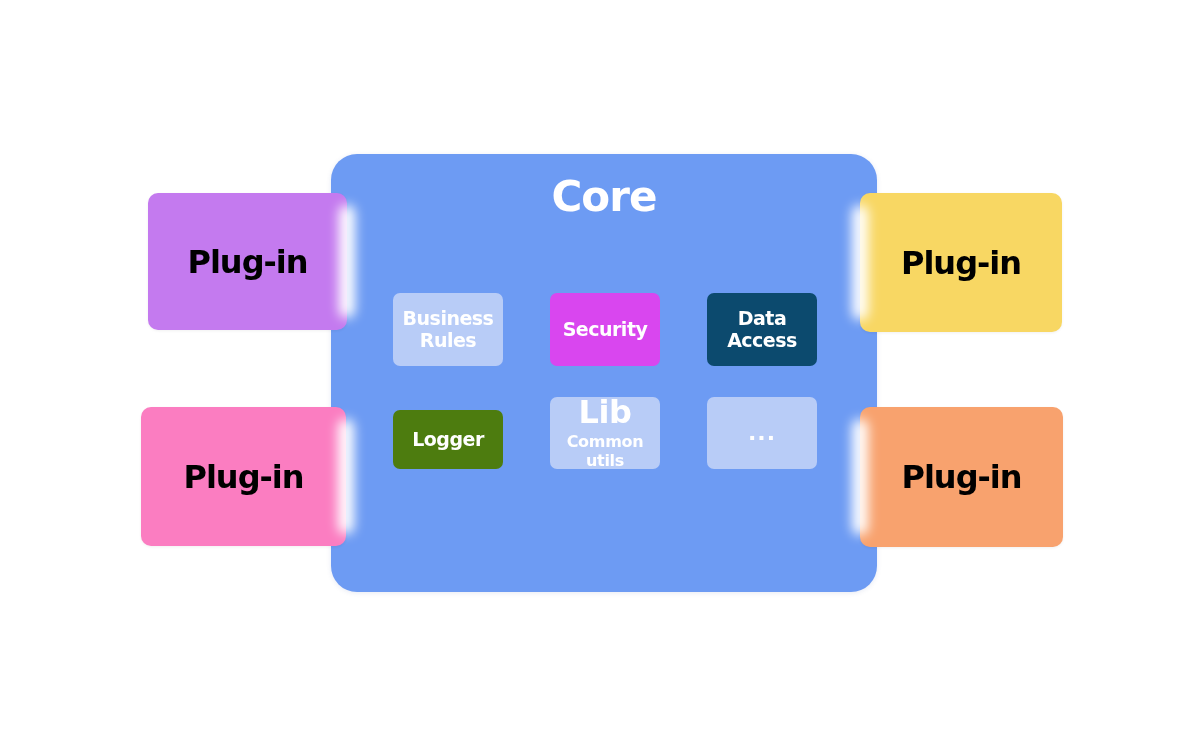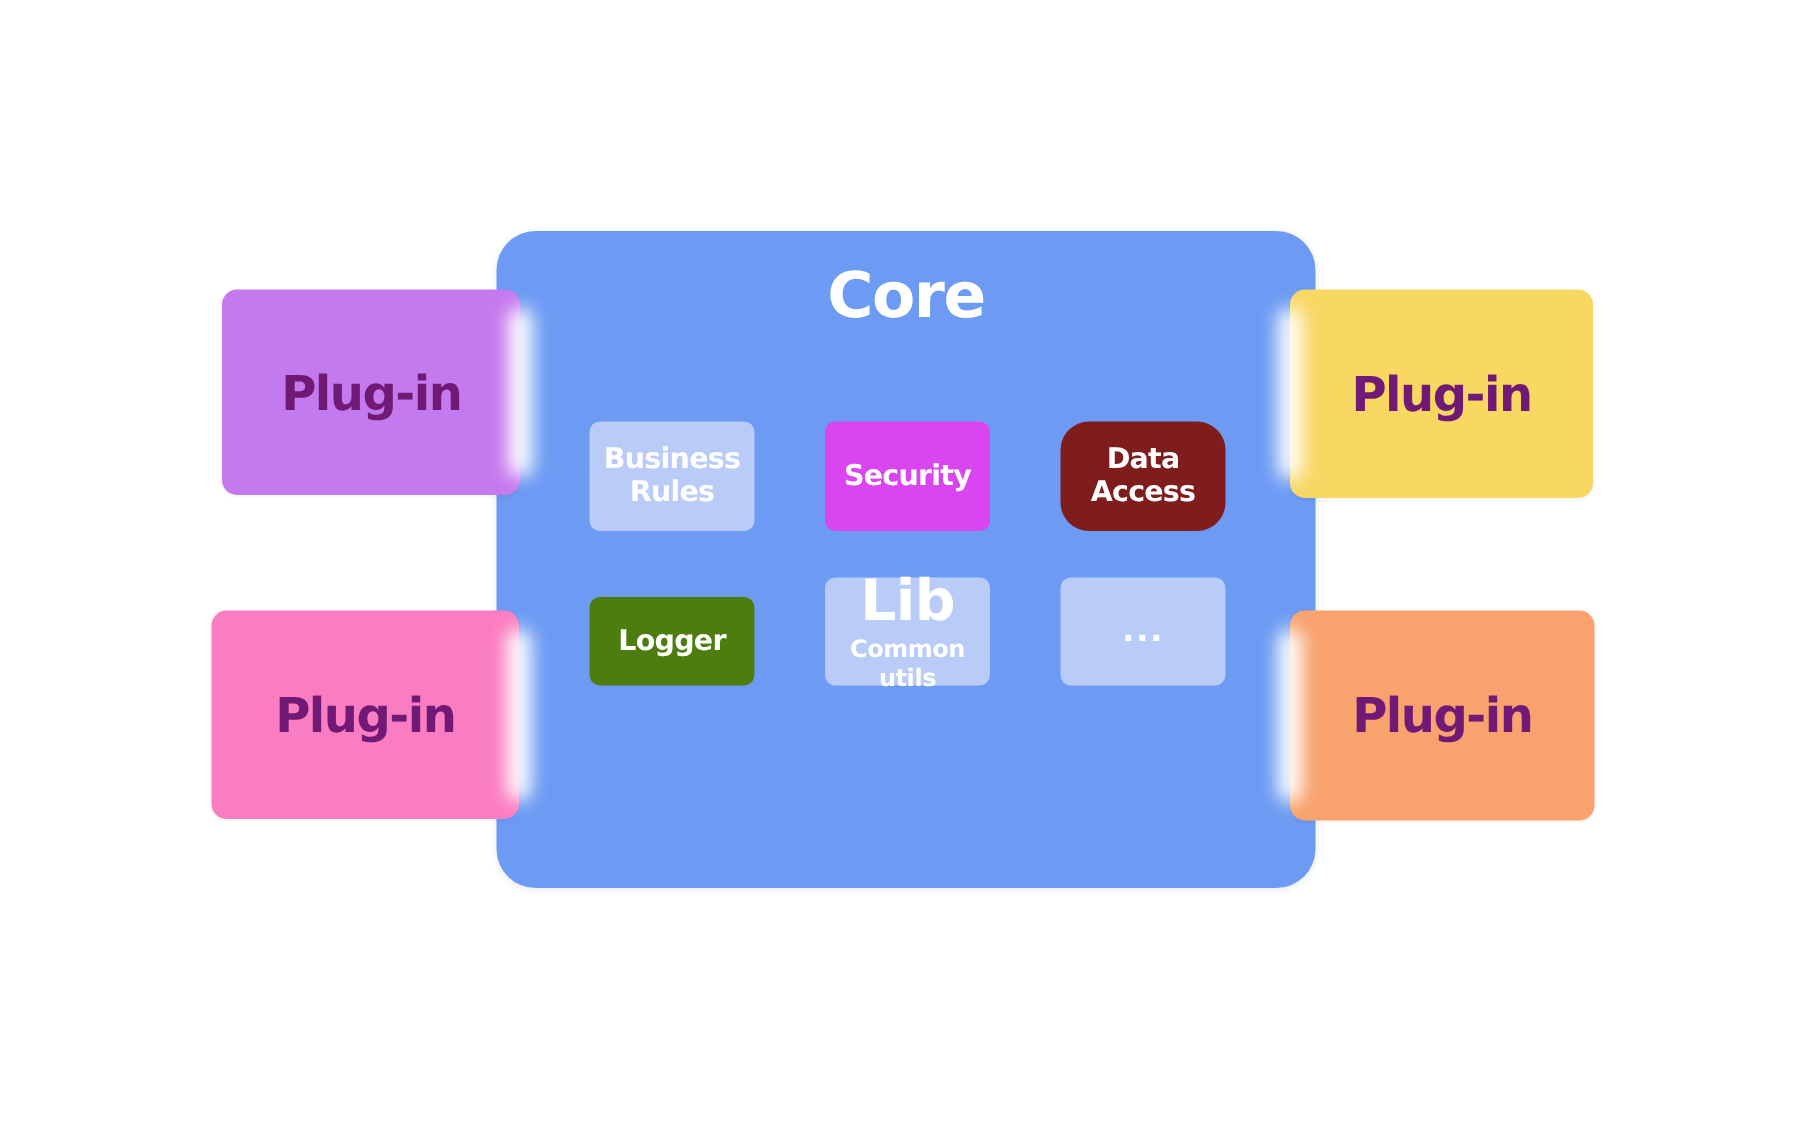--- a/index.html
+++ b/index.html
@@ -37,21 +37,21 @@
     color: #ffffff;
     font-size: 42px;
     font-weight: bold;
     letter-spacing: -1px;
   }
 
   
   .modules {
     position: absolute;
     left: 62px;
-    top: 127px;
+    top: 139px;
     width: 424px;
     display: grid;
     grid-template-columns: 110px 110px 110px;
     grid-template-rows: 73px 72px;
     row-gap: 31px;
     justify-content: space-between;
   }
   .module {
     border-radius: 7px;
     display: flex;
@@ -63,21 +63,21 @@
     padding: 2px 4px;
     box-sizing: border-box;
   }
   .module-label {
     font-size: 19px;
     font-weight: bold;
     line-height: 1.15;
     letter-spacing: -0.5px;
   }
   .module-label.big {
-    font-size: 38px;
+    font-size: 32px;
     line-height: 1.0;
   }
   .module-sublabel {
     font-size: 16px;
     font-weight: bold;
     margin-top: 4px;
     letter-spacing: -0.3px;
   }
   .module-label.dots {
     font-size: 22px;
@@ -88,21 +88,21 @@
   .plugin {
     position: absolute;
     border-radius: 10px;
     display: flex;
     align-items: center;
     justify-content: center;
     z-index: 2;
     box-shadow: 0 1px 3px rgba(0, 0, 0, 0.06);
   }
   .plugin-label {
-    color: #701a75;
+    color: #000000;
     font-size: 32px;
     font-weight: bold;
     letter-spacing: -1px;
   }
   .plugin.tl { left: 148px; top: 193px; width: 199px; height: 137px; }
   .plugin.tr { left: 860px; top: 193px; width: 202px; height: 139px; }
   .plugin.bl { left: 141px; top: 407px; width: 205px; height: 139px; }
   .plugin.br { left: 860px; top: 407px; width: 203px; height: 140px; }
 
   
@@ -127,21 +127,21 @@
   <div class="core" style="background: rgb(109, 155, 243);">
     <div class="core-title">Core</div>
 
     <div class="modules">
       <div class="module" style="background: rgb(184, 204, 247);">
         <span class="module-label">Business Rules</span>
       </div>
       <div class="module" style="background: #d946ef;">
         <span class="module-label">Security</span>
       </div>
-      <div class="module" style="background: #7f1d1d; border-radius: 19px;">
+      <div class="module" style="background: #0c4a6e;">
         <span class="module-label">Data Access</span>
       </div>
       <div class="module" style="background: #4d7c0f; margin-top: 13px;">
         <span class="module-label">Logger</span>
       </div>
       <div class="module" style="background: rgb(184, 204, 247);">
         <span class="module-label big">Lib</span>
         <span class="module-sublabel">Common utils</span>
       </div>
       <div class="module" style="background: rgb(184, 204, 247);">

